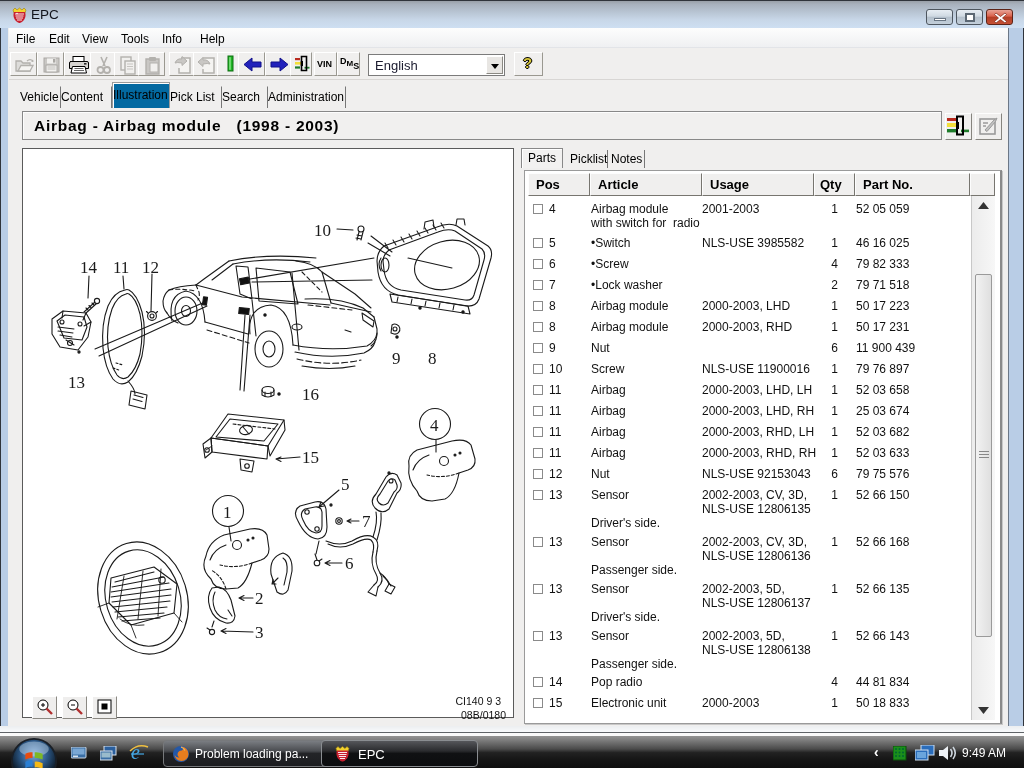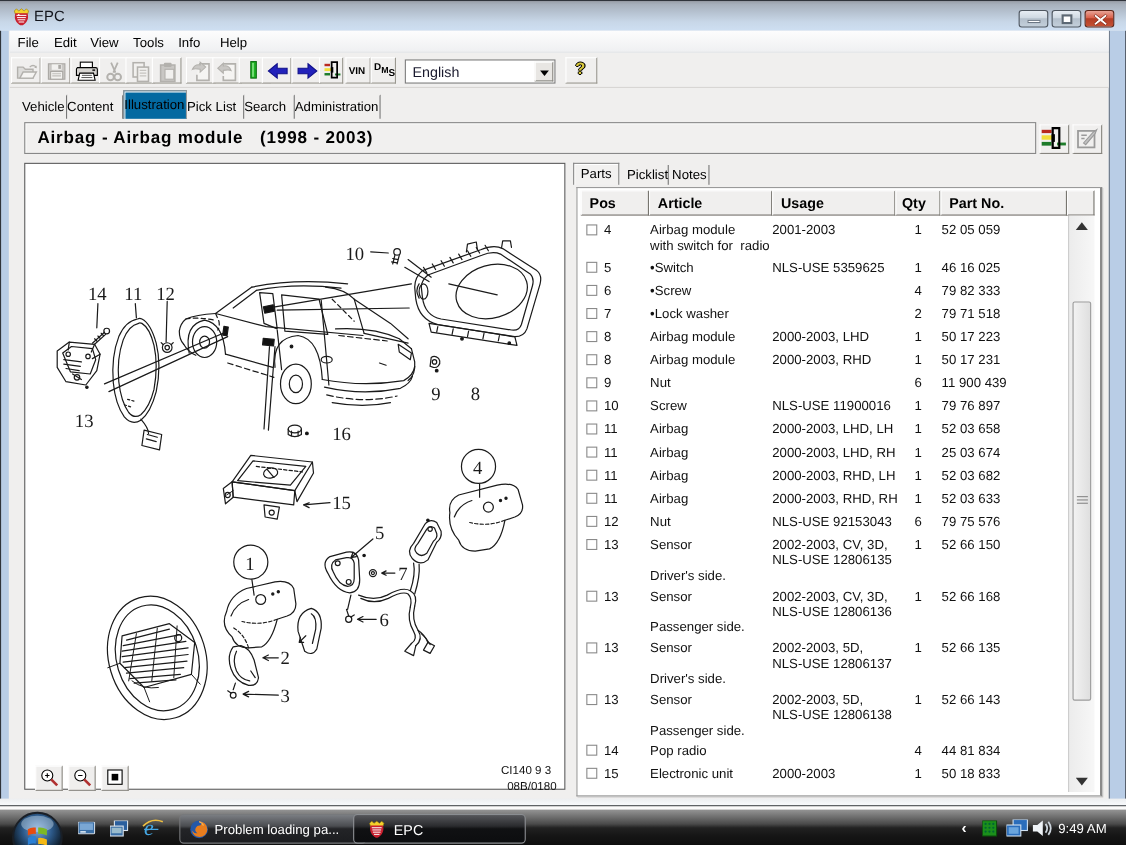--- a/index.html
+++ b/index.html
@@ -536,21 +536,21 @@
               <span class="c-pos">4</span>
               <span class="c-art">Airbag module<br>with switch for&nbsp; radio</span>
               <span class="c-use">2001-2003</span>
               <span class="c-qty">1</span>
               <span class="c-part">52 05 059</span>
             </div>
      <div class="trow" style="top:40px;left:0;width:442px;height:14px;line-height:14px">
               <span class="cb"></span>
               <span class="c-pos">5</span>
               <span class="c-art">•Switch</span>
-              <span class="c-use">NLS-USE 5359625</span>
+              <span class="c-use">NLS-USE 3985582</span>
               <span class="c-qty">1</span>
               <span class="c-part">46 16 025</span>
             </div>
      <div class="trow" style="top:61px;left:0;width:442px;height:14px;line-height:14px">
               <span class="cb"></span>
               <span class="c-pos">6</span>
               <span class="c-art">•Screw</span>
               <span class="c-use"></span>
               <span class="c-qty">4</span>
               <span class="c-part">79 82 333</span>

